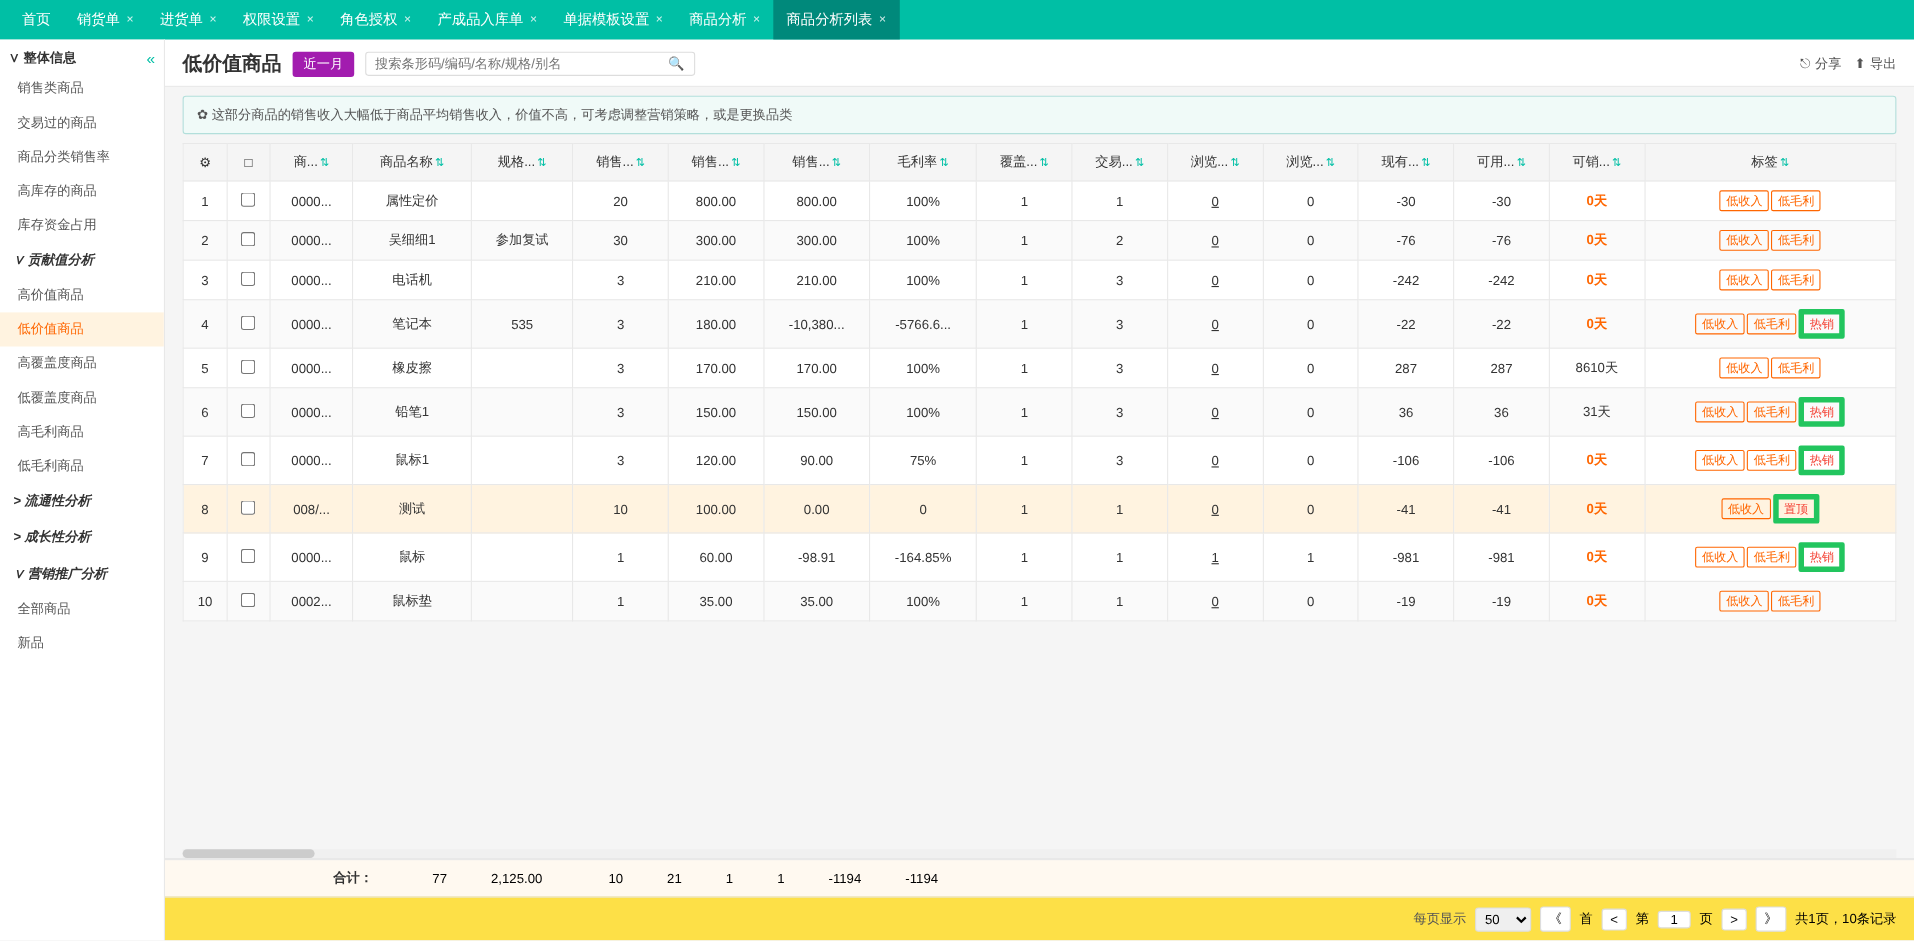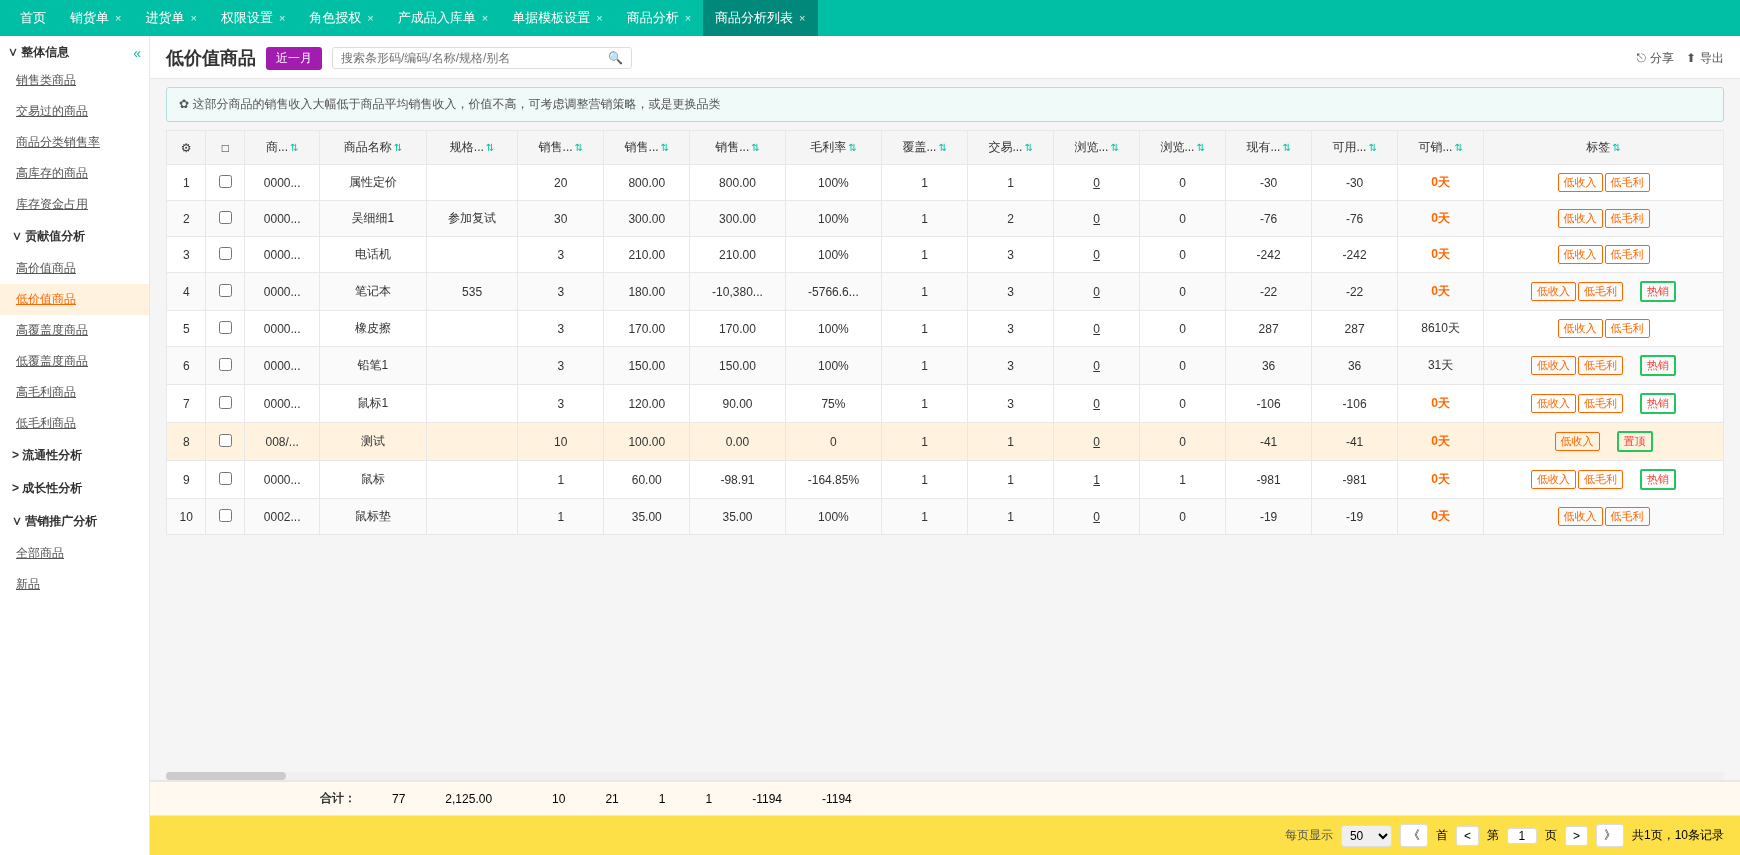--- a/index.html
+++ b/index.html
@@ -43,27 +43,27 @@
     }
     .sidebar-group-header {
       padding: 8px 12px;
       color: #333;
       font-weight: bold;
       font-size: 12px;
       display: flex;
       align-items: center;
       gap: 4px;
       cursor: pointer;
+      font-style: italic;
     }
     .sidebar-item {
       padding: 7px 16px;
       color: #555;
       cursor: pointer;
       font-size: 12px;
-      text-decoration: underline;
     }
     .sidebar-item.active { background: #fff3e0; color: #ff6600; }
 
     
     .content-area {
       flex: 1;
       display: flex;
       flex-direction: column;
       overflow: hidden;
     }
@@ -172,32 +172,32 @@
     tr:nth-child(even) { background: #fafafa; }
     tr.highlighted { background: #fff3e0; }
     .tag {
       display: inline-block;
       padding: 1px 5px;
       border-radius: 2px;
       font-size: 11px;
       margin: 1px;
     }
     .tag-orange { color: #ff6600; border: 1px solid #ff6600; }
-    .tag-red { color: #f44336; border: 2px solid #22c55e; margin-left: 16px; }
+    .tag-red { color: #f44336; border: 5px solid #22c55e; }
     .underline-link { text-decoration: underline; color: #333; cursor: pointer; }
     .days-orange { color: #ff6600; font-weight: bold; }
 
     
     .footer-total {
       background: #fff9f0;
       border-top: 2px solid #e8e8e8;
-      padding: 8px 32px;
-      display: flex;
-      align-items: center;
-      gap: 0;
+      padding: 8px 15px;
+      display: flex;
+      align-items: center;
+      gap: 18px;
     }
     .total-label {
       font-weight: bold;
       color: #333;
       width: 190px;
       text-align: right;
       padding-right: 16px;
     }
 
     

